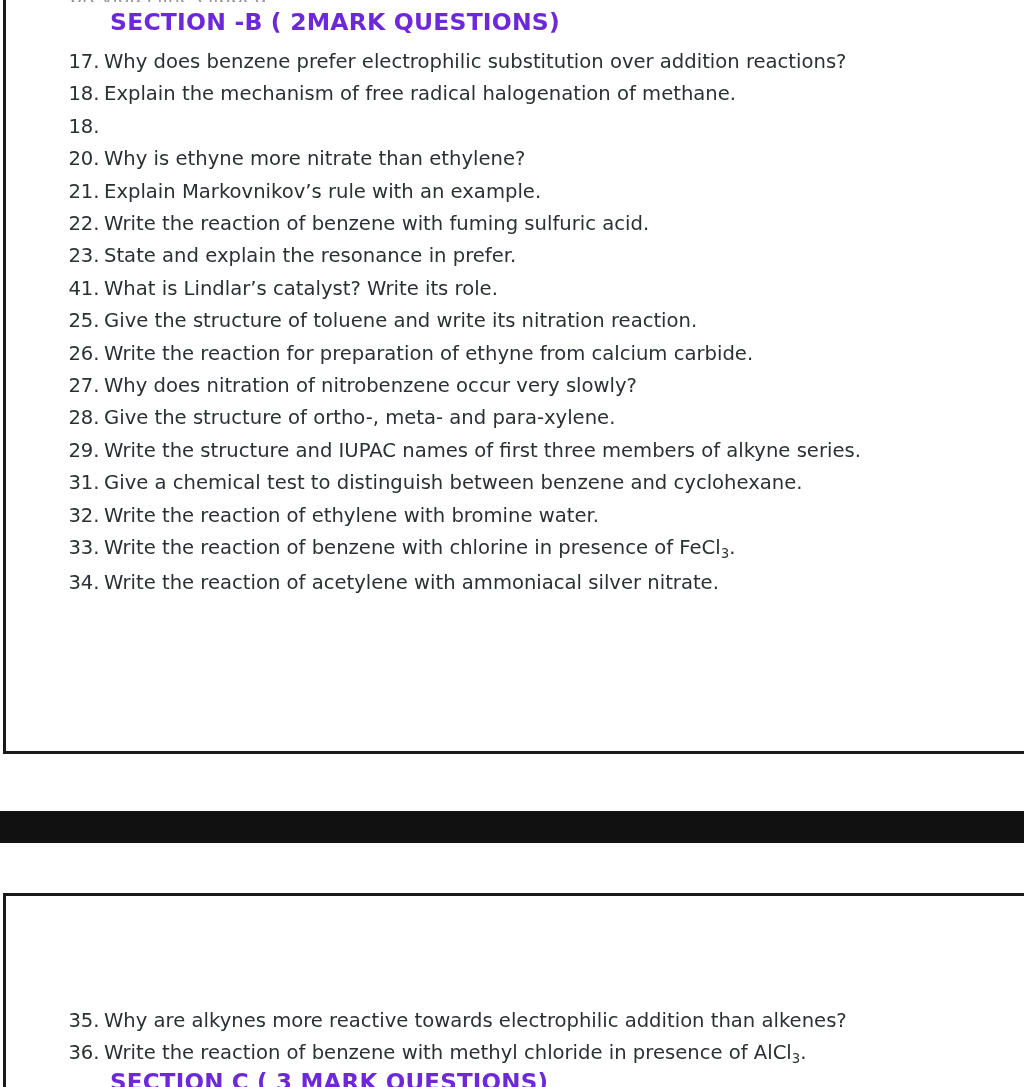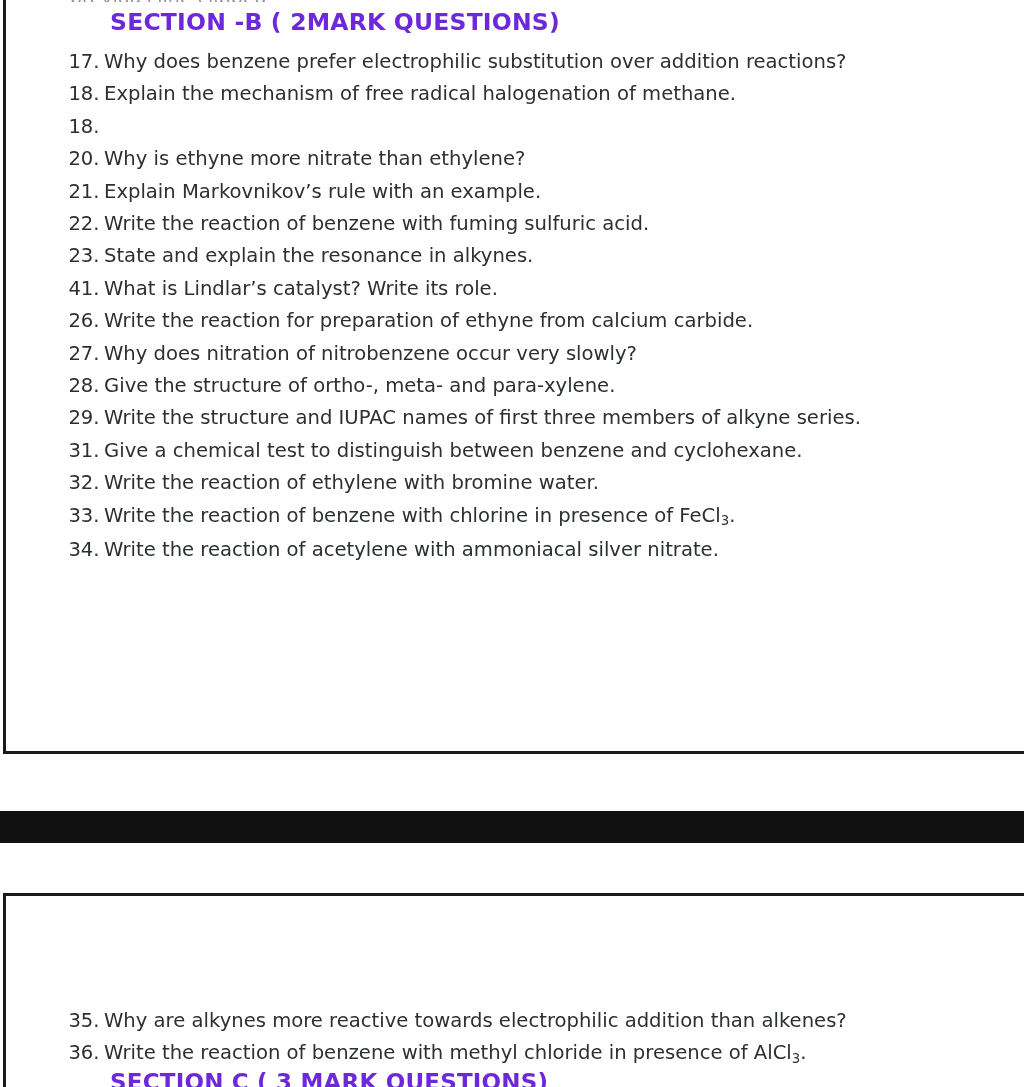--- a/index.html
+++ b/index.html
@@ -155,27 +155,31 @@
     <li class="question-item">
       <span class="q-num">21.</span>
       <span class="q-text">Explain Markovnikov’s rule with an example.</span>
     </li>
     <li class="question-item">
       <span class="q-num">22.</span>
       <span class="q-text">Write the reaction of benzene with fuming sulfuric acid.</span>
     </li>
     <li class="question-item">
       <span class="q-num">23.</span>
-      <span class="q-text">State and explain the resonance in alkynes.</span>
+      <span class="q-text">State and explain the resonance in prefer.</span>
     </li>
     <li class="question-item">
       <span class="q-num">41.</span>
       <span class="q-text">What is Lindlar’s catalyst? Write its role.</span>
     </li>
     <li class="question-item">
+      <span class="q-num">25.</span>
+      <span class="q-text">Give the structure of toluene and write its nitration reaction.</span>
+    </li>
+    <li class="question-item">
       <span class="q-num">26.</span>
       <span class="q-text">Write the reaction for preparation of ethyne from calcium carbide.</span>
     </li>
     <li class="question-item">
       <span class="q-num">27.</span>
       <span class="q-text">Why does nitration of nitrobenzene occur very slowly?</span>
     </li>
     <li class="question-item">
       <span class="q-num">28.</span>
       <span class="q-text">Give the structure of ortho-, meta- and para-xylene.</span>

